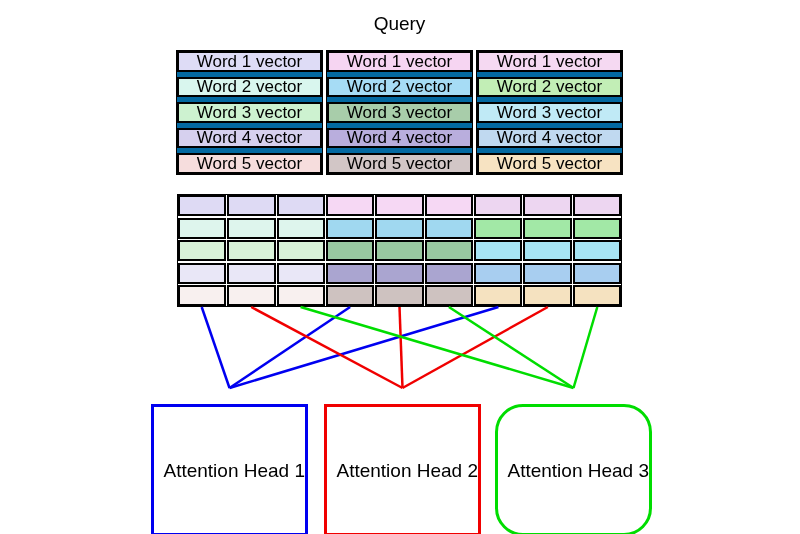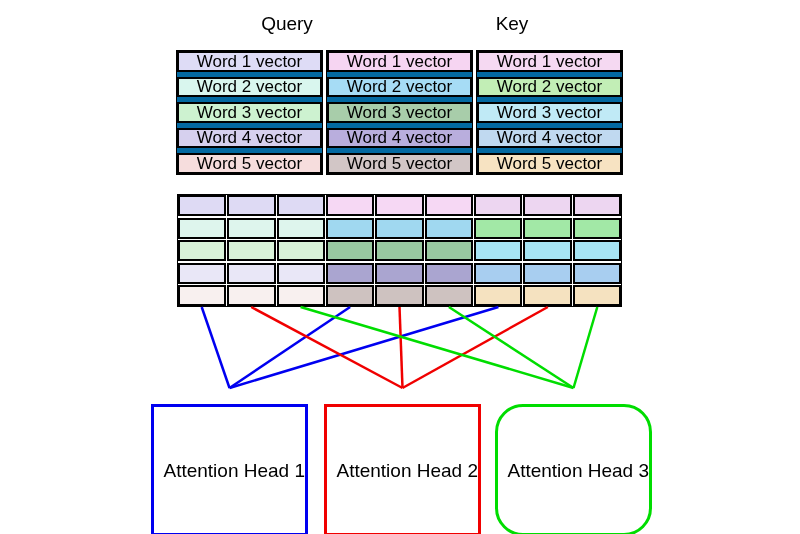--- a/index.html
+++ b/index.html
@@ -43,21 +43,20 @@
   .head-2 { left:324px; }
   .head-3 { left:495px; }
 </style>
 </head>
 <body>
 
 <div class="canvas">
 
   <div class="col-headers">
     <div class="col-header">Query</div>
-    <div class="col-header">Key</div>
   </div>
 
   <div class="qkv-tables">
     <div class="vtable">
       <div class="trow" style="background: rgb(222, 220, 246);">Word 1 vector</div>
       <div class="trow" style="background: rgb(217, 246, 238);">Word 2 vector</div>
       <div class="trow" style="background: rgb(205, 242, 208);">Word 3 vector</div>
       <div class="trow" style="background: rgb(214, 208, 238);">Word 4 vector</div>
       <div class="trow" style="background: rgb(246, 221, 221);">Word 5 vector</div>
     </div>

